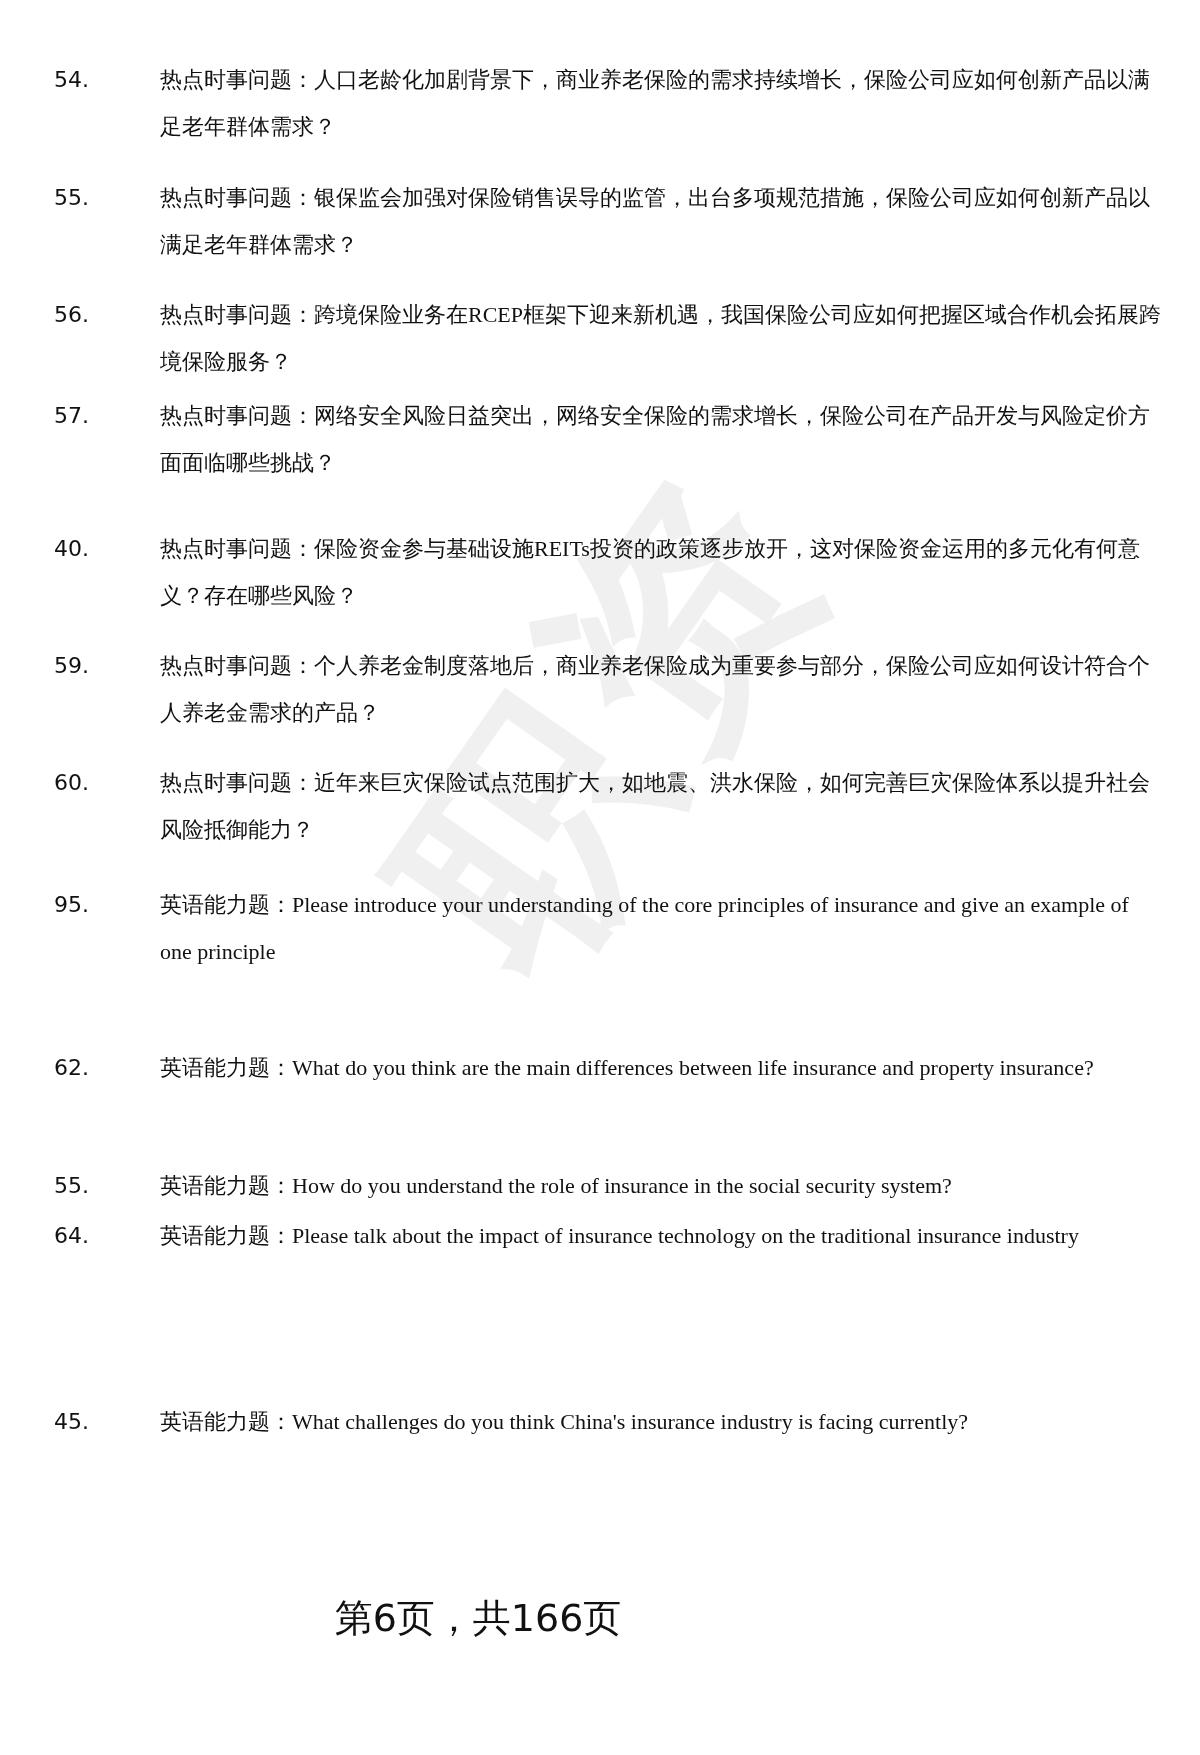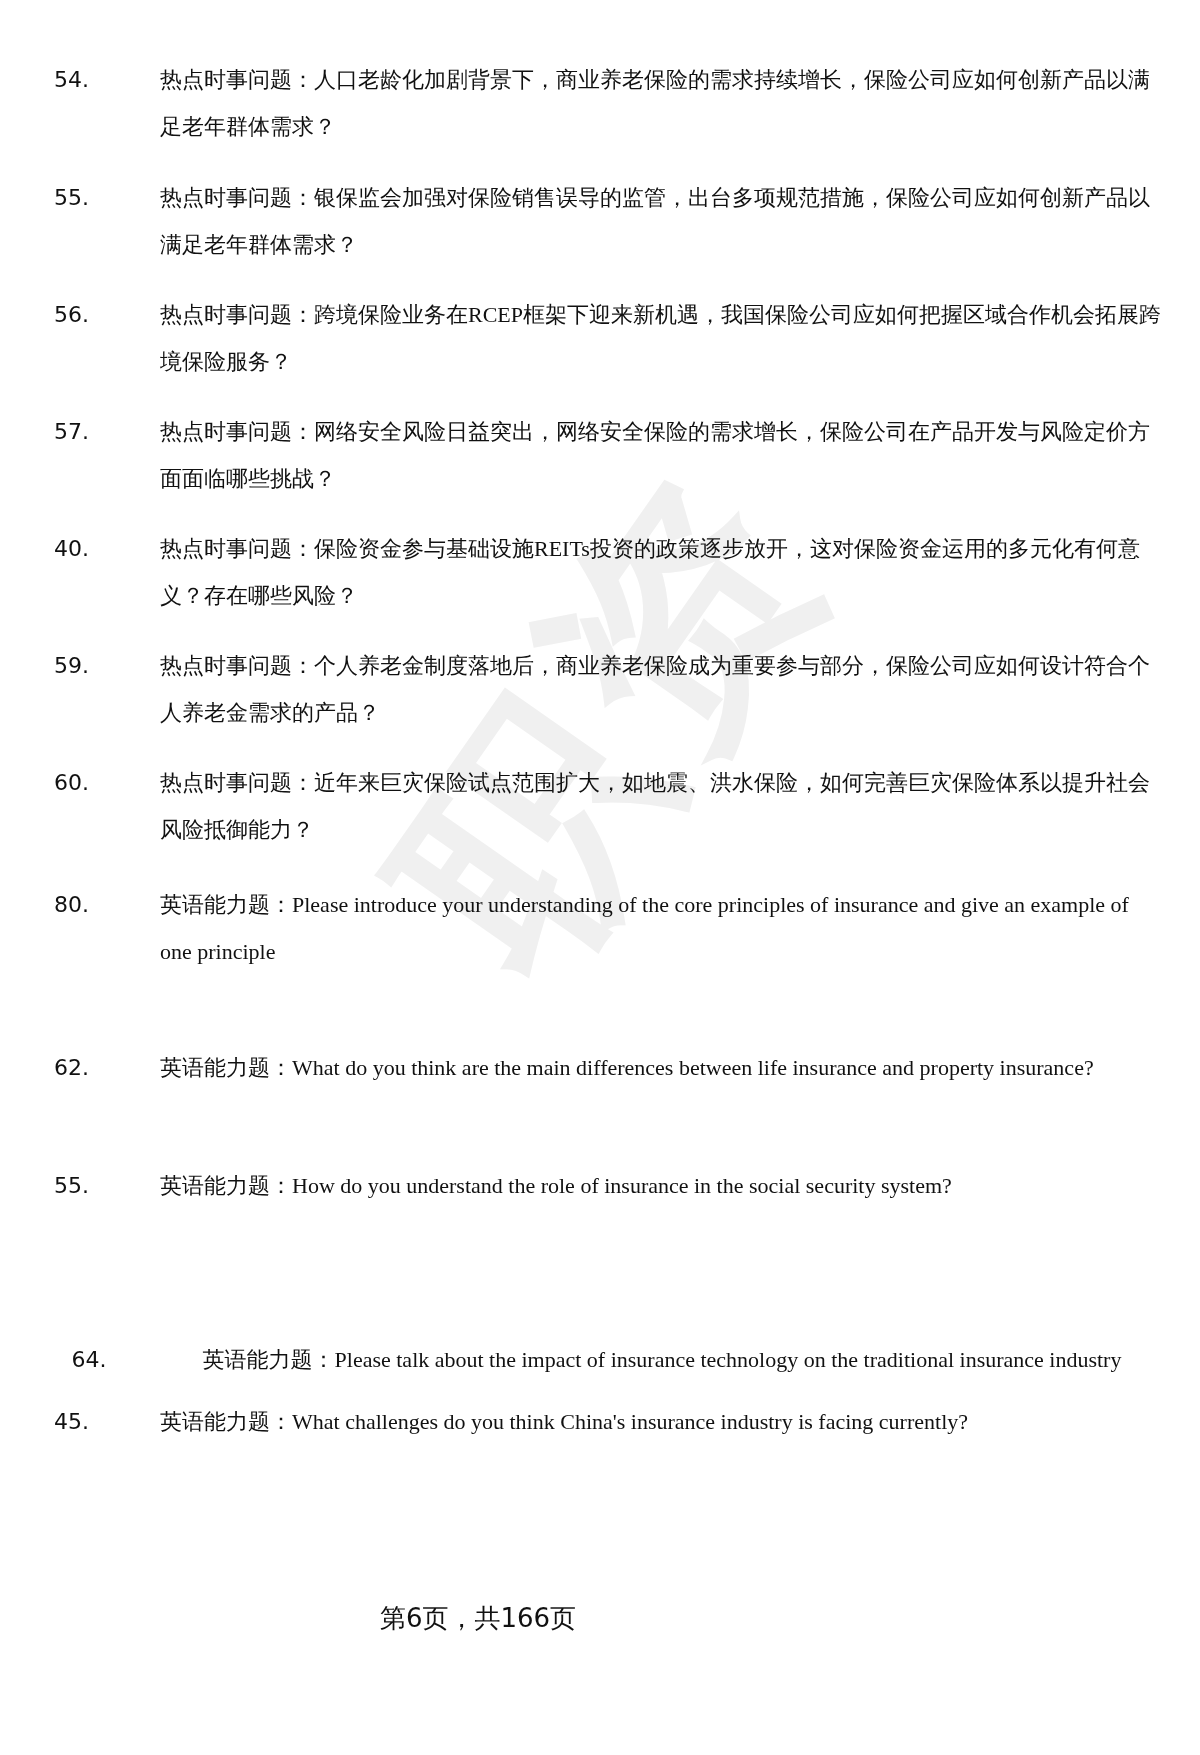--- a/index.html
+++ b/index.html
@@ -57,21 +57,21 @@
       margin-left: 106px;
       display: block;
       font-family: Liberation Serif, serif;
     }
     .footer {
       position: absolute;
       left: 0;
       width: 956px;
       top: 1598px;
       text-align: center;
-      font-size: 26px;
+      font-size: 38px;
       line-height: 40px;
       z-index: 1;
     }
   </style>
 </head>
 <body>
 
 <div class="watermark">职资</div>
 
 <div class="doc">
@@ -84,56 +84,56 @@
   <div class="q" style="top:174px;">
     <span class="num">55.</span>
     <span class="body"><span>热点时事问题：</span><span>银保监会加强对保险销售误导的监管，出台多项规范措施，保险公司应如何创新产品以满足老年群体需求？</span></span>
   </div>
 
   <div class="q" style="top:291px;">
     <span class="num">56.</span>
     <span class="body"><span>热点时事问题：</span><span>跨境保险业务在RCEP框架下迎来新机遇，我国保险公司应如何把握区域合作机会拓展跨境保险服务？</span></span>
   </div>
 
-  <div class="q" style="top:408px;">
+  <div class="q" style="top:392px;">
     <span class="num">57.</span>
     <span class="body"><span>热点时事问题：</span><span>网络安全风险日益突出，网络安全保险的需求增长，保险公司在产品开发与风险定价方面面临哪些挑战？</span></span>
   </div>
 
   <div class="q" style="top:525px;">
     <span class="num">40.</span>
     <span class="body"><span>热点时事问题：</span><span>保险资金参与基础设施REITs投资的政策逐步放开，这对保险资金运用的多元化有何意义？存在哪些风险？</span></span>
   </div>
 
   <div class="q" style="top:642px;">
     <span class="num">59.</span>
     <span class="body"><span>热点时事问题：</span><span>个人养老金制度落地后，商业养老保险成为重要参与部分，保险公司应如何设计符合个人养老金需求的产品？</span></span>
   </div>
 
   <div class="q" style="top:759px;">
     <span class="num">60.</span>
     <span class="body"><span>热点时事问题：</span><span>近年来巨灾保险试点范围扩大，如地震、洪水保险，如何完善巨灾保险体系以提升社会风险抵御能力？</span></span>
   </div>
 
   <div class="q" style="top:881px;">
-    <span class="num">80.</span>
+    <span class="num">95.</span>
     <span class="body"><span>英语能力题：</span><span>Please introduce your understanding of the core principles of insurance and give an example of one principle</span></span>
   </div>
 
   <div class="q" style="top:1044px;">
     <span class="num">62.</span>
     <span class="body"><span>英语能力题：</span><span>What do you think are the main differences between life insurance and property insurance?</span></span>
   </div>
 
   <div class="q" style="top:1162px;">
     <span class="num">55.</span>
     <span class="body"><span>英语能力题：</span><span>How do you understand the role of insurance in the social security system?</span></span>
   </div>
 
-  <div class="q" style="top:1336px;text-align:center;">
+  <div class="q" style="top:1212px;">
     <span class="num">64.</span>
     <span class="body"><span>英语能力题：</span><span>Please talk about the impact of insurance technology on the traditional insurance industry</span></span>
   </div>
 
   <div class="q" style="top:1398px;">
     <span class="num">45.</span>
     <span class="body"><span>英语能力题：</span><span>What challenges do you think China's insurance industry is facing currently?</span></span>
   </div>
 
 </div>

